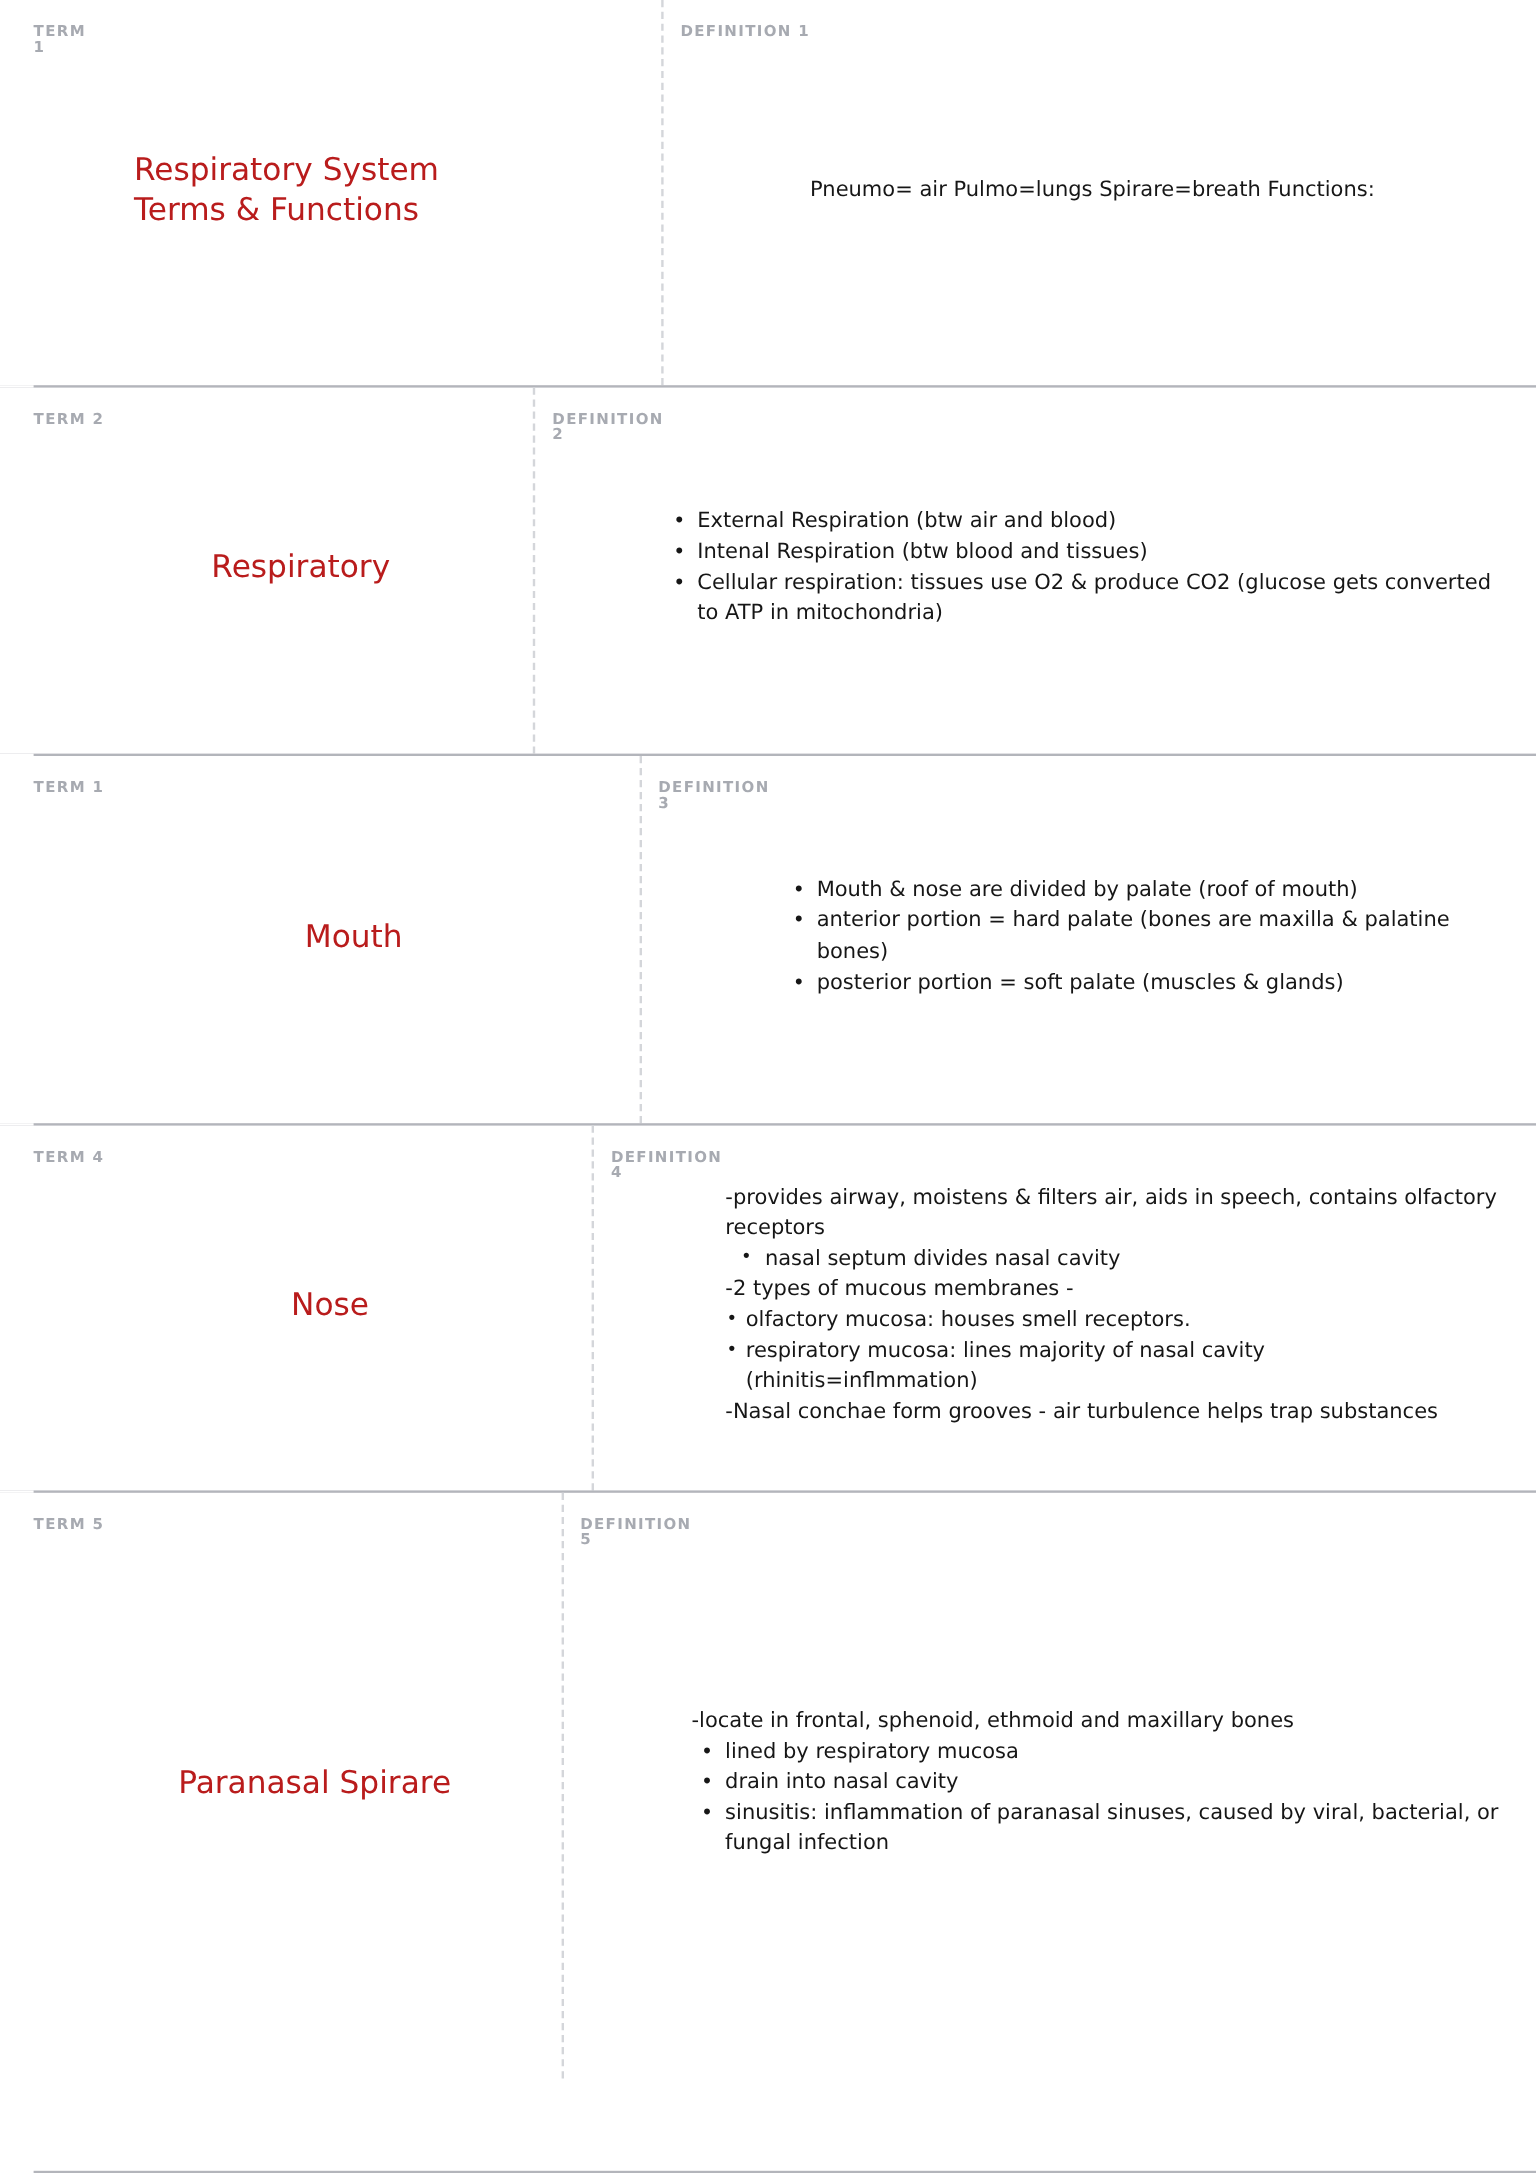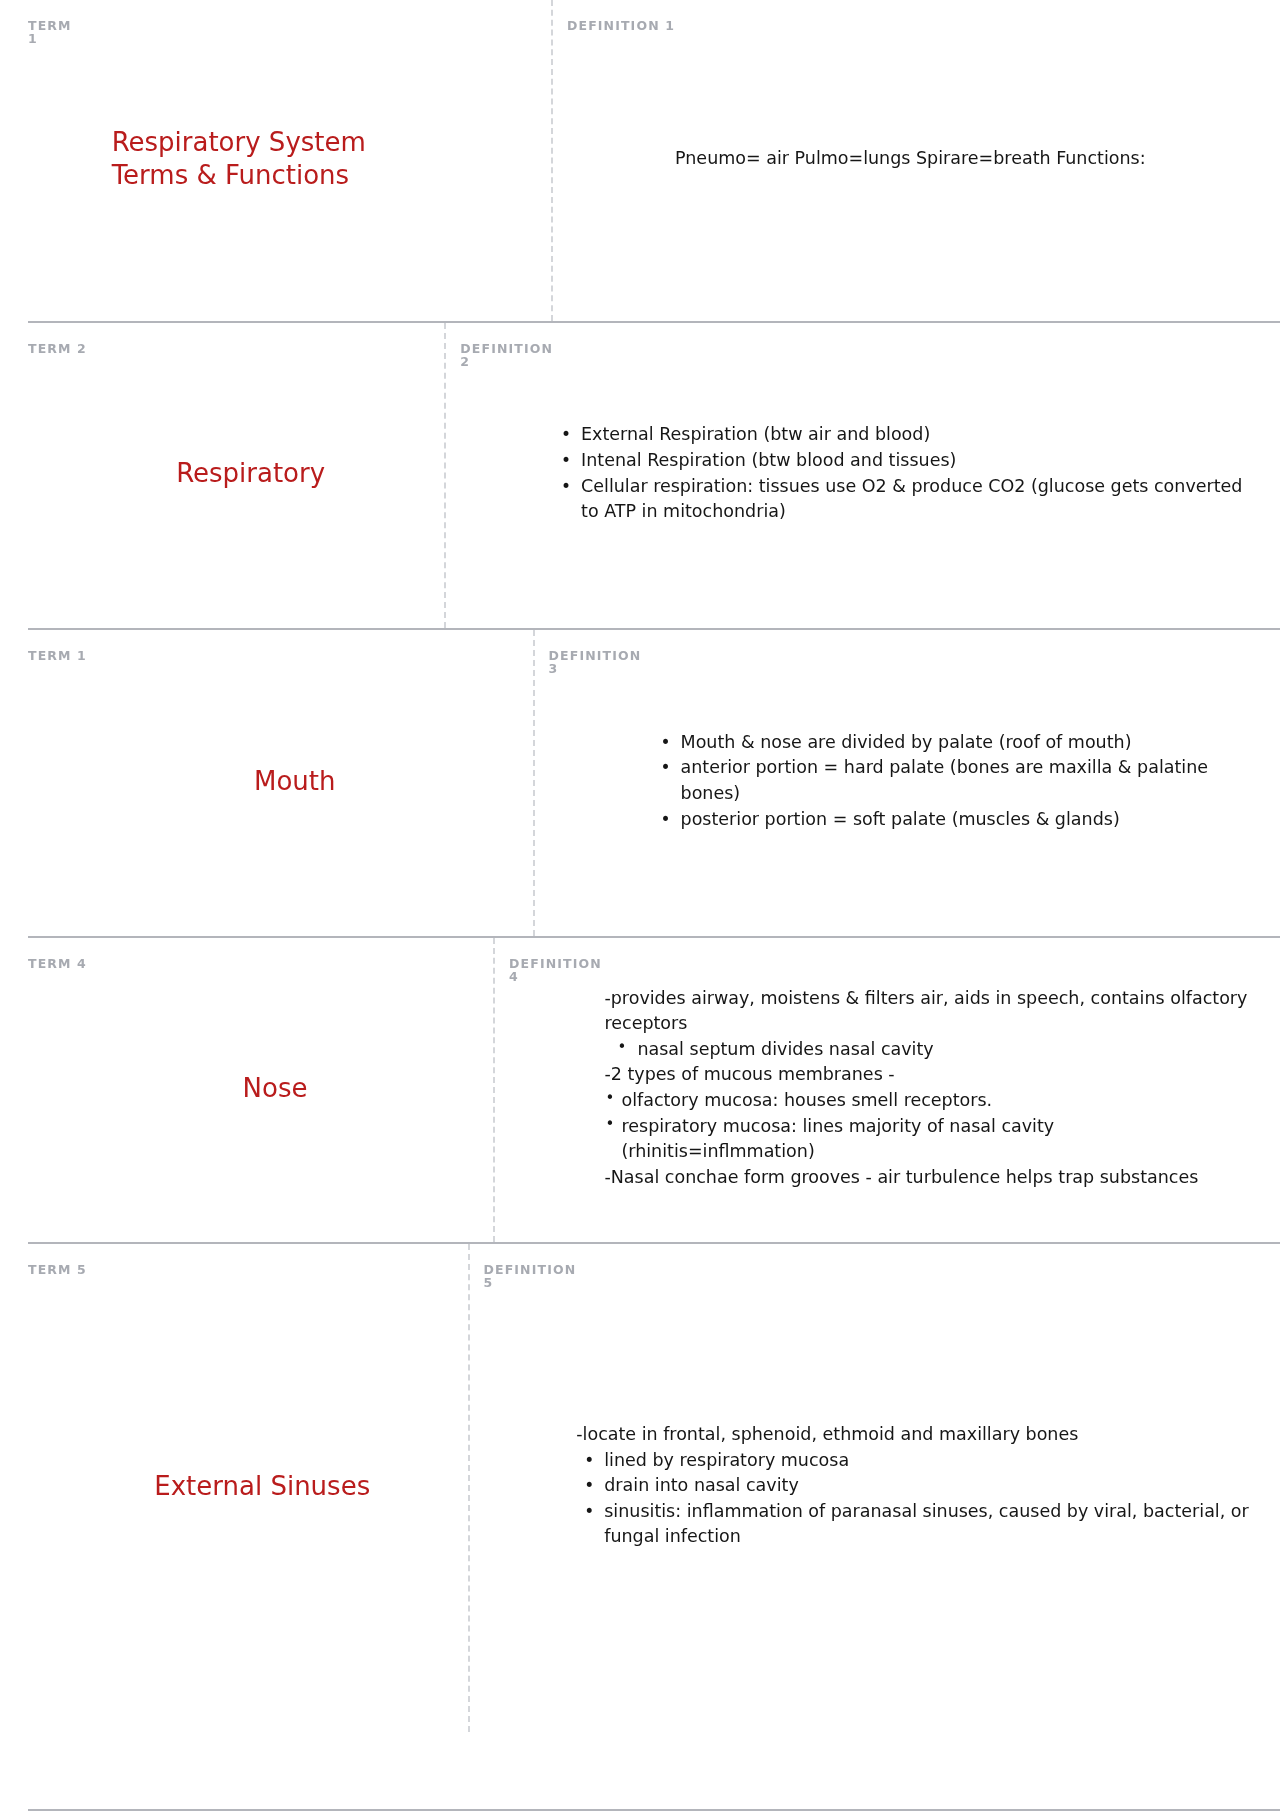--- a/index.html
+++ b/index.html
@@ -251,21 +251,21 @@
           <p class="plain">-Nasal conchae form grooves - air turbulence helps trap substances</p>
         </div>
       </div>
     </div>
   </div>
 
   <div class="card-row h5">
     <div class="col-term">
       <div class="col-label">TERM 5</div>
       <div class="body-area">
-        <div class="term-text center">External Sinuses</div>
+        <div class="term-text center">Paranasal Spirare</div>
       </div>
     </div>
     <div class="col-def">
       <div class="col-label">DEFINITION 5</div>
       <div class="body-area">
         <div class="def-text">
           <p class="plain">-locate in frontal, sphenoid, ethmoid and maxillary bones</p>
           <ul class="indent-wide">
             <li>lined by respiratory mucosa</li>
             <li>drain into nasal cavity</li>

